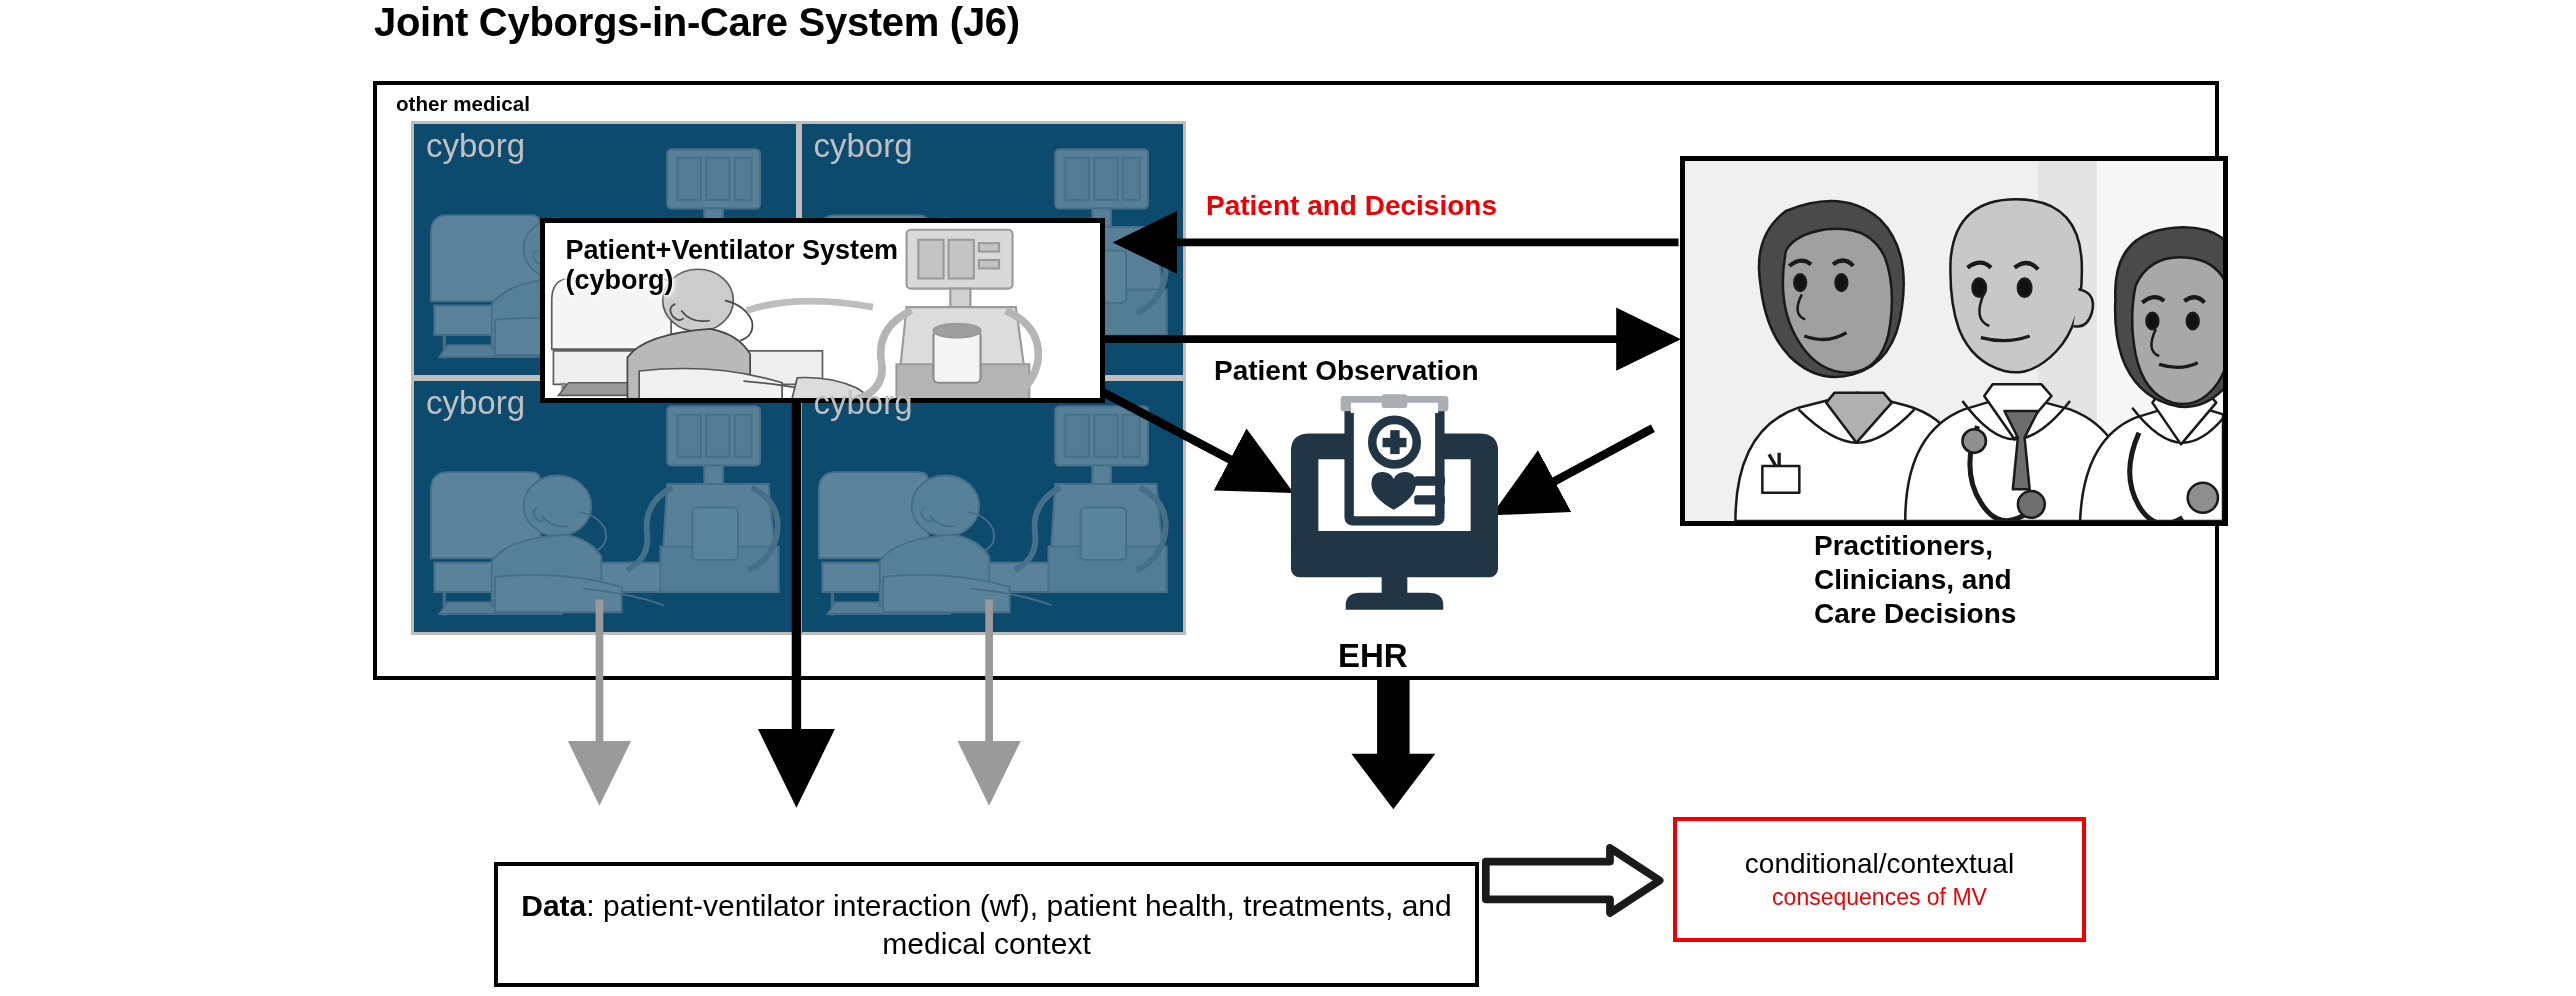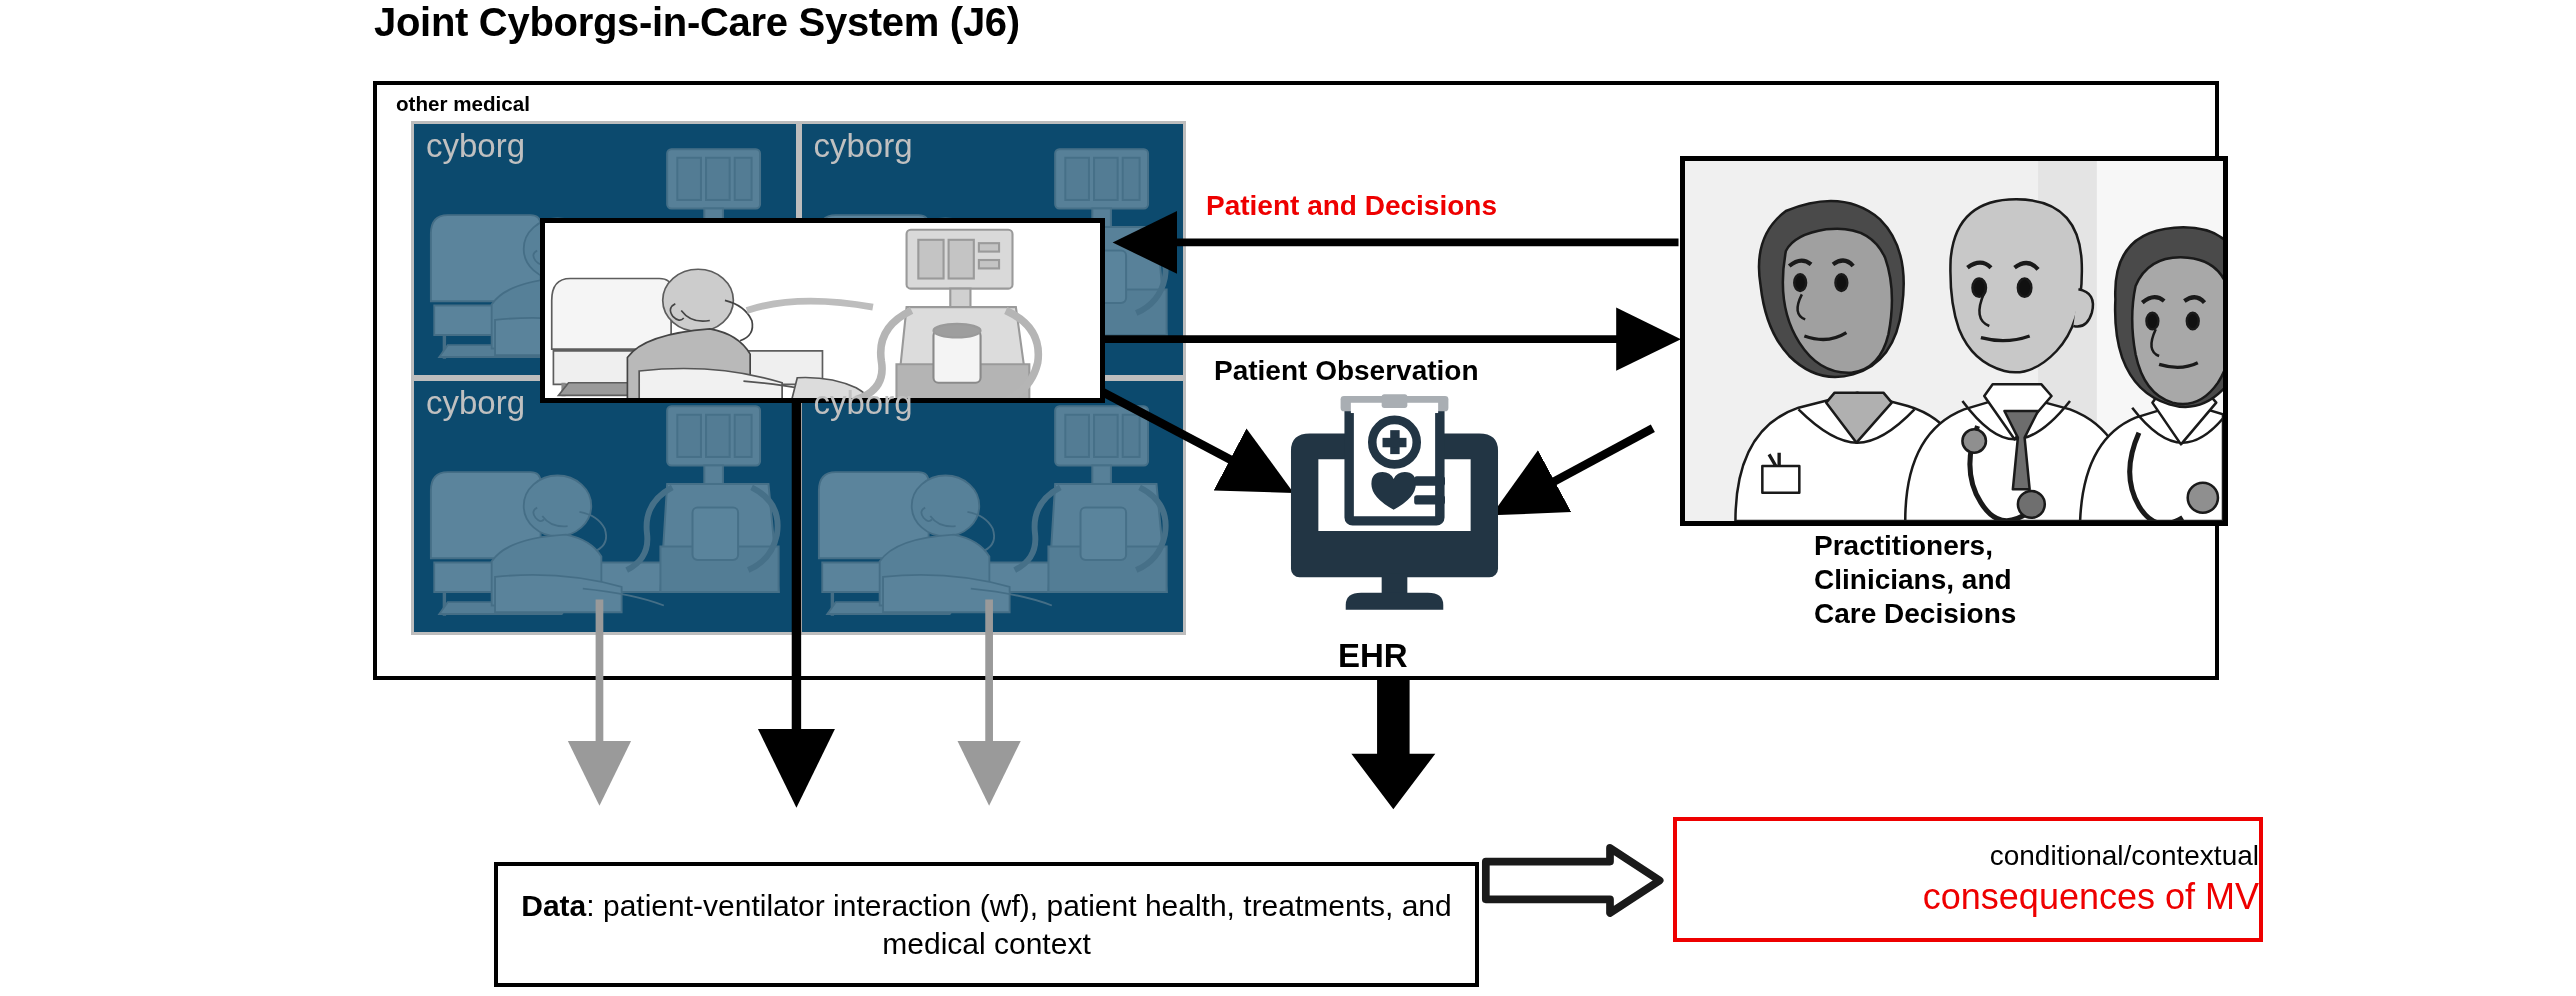--- a/index.html
+++ b/index.html
@@ -36,24 +36,24 @@
   #clinical-label{left:1214px;top:355px;font-size:28px;font-weight:bold;white-space:nowrap;}
   #ehr-label{left:1338px;top:637px;font-size:33px;font-weight:bold;}
 
   
   #data-box{left:494px;top:817px;width:985px;height:125px;border:4.3px solid #000;box-sizing:border-box;background:#fff;
       display:flex;align-items:center;justify-content:center;margin-top:45px;}
   #data-text{font-size:30px;line-height:1.25;text-align:center;padding:0 12px;}
   #data-text b{font-weight:bold;}
 
   
-  #consequences-box{left:1673px;top:817px;width:590px;height:125px;border:4.3px solid #ee0000;box-sizing:border-box;background:#fff;
-      display:flex;flex-direction:column;align-items:flex-end;justify-content:center;}
+  #consequences-box{left:1673px;top:817px;width:413px;height:125px;border:4.3px solid #ee0000;box-sizing:border-box;background:#fff;
+      display:flex;flex-direction:column;align-items:center;justify-content:center;}
   #cons-line1{font-size:28px;color:#000;line-height:1.3;}
-  #cons-line2{font-size:36px;color:#ee0000;line-height:1.3;}
+  #cons-line2{font-size:23px;color:#ee0000;line-height:1.3;}
 
   svg.overlay{position:absolute;left:0;top:0;width:2576px;height:997px;pointer-events:none;}
 </style>
 </head>
 <body>
 
 <div class="abs" id="title">Joint Cyborgs-in-Care System (J6)</div>
 
 <div class="abs" id="j6-box"></div>
 <div class="abs" id="other-cyborgs-label">other medical</div>
@@ -211,20 +211,24 @@
       <rect x="482" y="78" width="24" height="22" fill="#d0d0d0"></rect>
       <path d="M430 100 L560 100 L576 216 L418 216 Z" fill="#dcdcdc"></path>
       <path d="M418 168 L576 168 L576 216 L418 216Z" fill="#b4b4b4"></path>
       <rect x="462" y="128" width="56" height="62" rx="6" fill="#f4f4f4" stroke="#8a8a8a"></rect>
       <ellipse cx="490" cy="128" rx="28" ry="8" fill="#9e9e9e"></ellipse>
       <path d="M436 104 q-42 20 -36 60 q6 34 -30 46" fill="none" stroke-width="9" stroke="#b5b5b5"></path>
       <path d="M548 104 q44 20 38 62 q-8 34 -42 46" fill="none" stroke-width="9" stroke="#b5b5b5"></path>
       <path d="M240 104 q60 -20 150 -4" fill="none" stroke-width="8" stroke="#bdbdbd"></path>
     </g>
   </svg>
+  <div id="main-cyborg-label">
+    <div>Patient+Ventilator System</div>
+    <div>(cyborg)</div>
+  </div>
 </div>
 
 <div class="abs" id="practitioners-box">
   <svg viewBox="0 0 640 432" preserveAspectRatio="none" style="width:100%;height:100%;display:block">
     <rect width="640" height="432" fill="#f0f0f0"></rect>
     <rect x="420" y="0" width="70" height="432" fill="#e4e4e4"></rect>
     <rect x="490" y="0" width="150" height="432" fill="#f7f7f7"></rect>
     <g stroke="#1a1a1a" stroke-width="3" stroke-linejoin="round">
 
       <path d="M60 432 q0 -110 75 -136 l70 -18 l60 16 q80 24 80 138Z" fill="#ffffff"></path>

